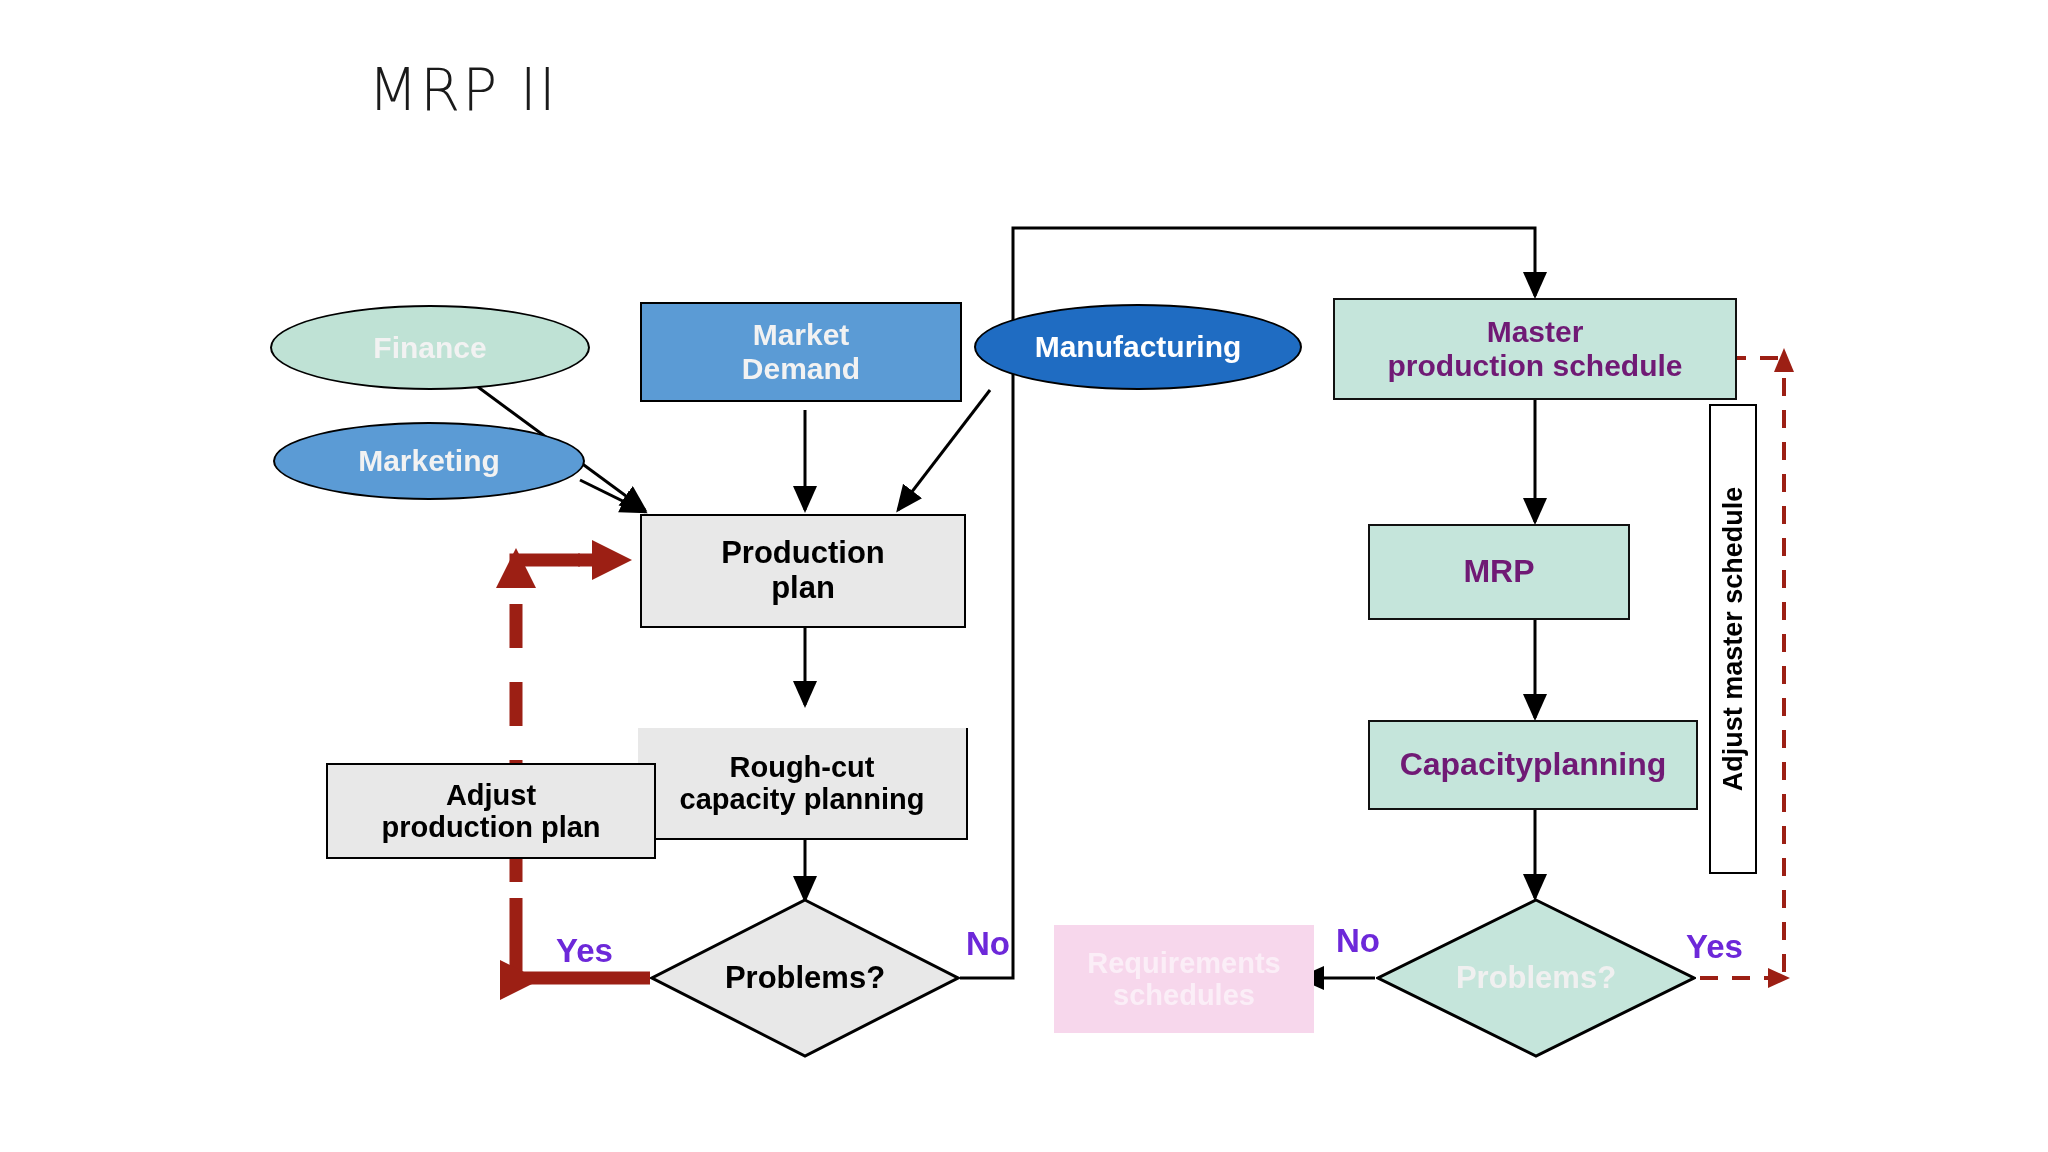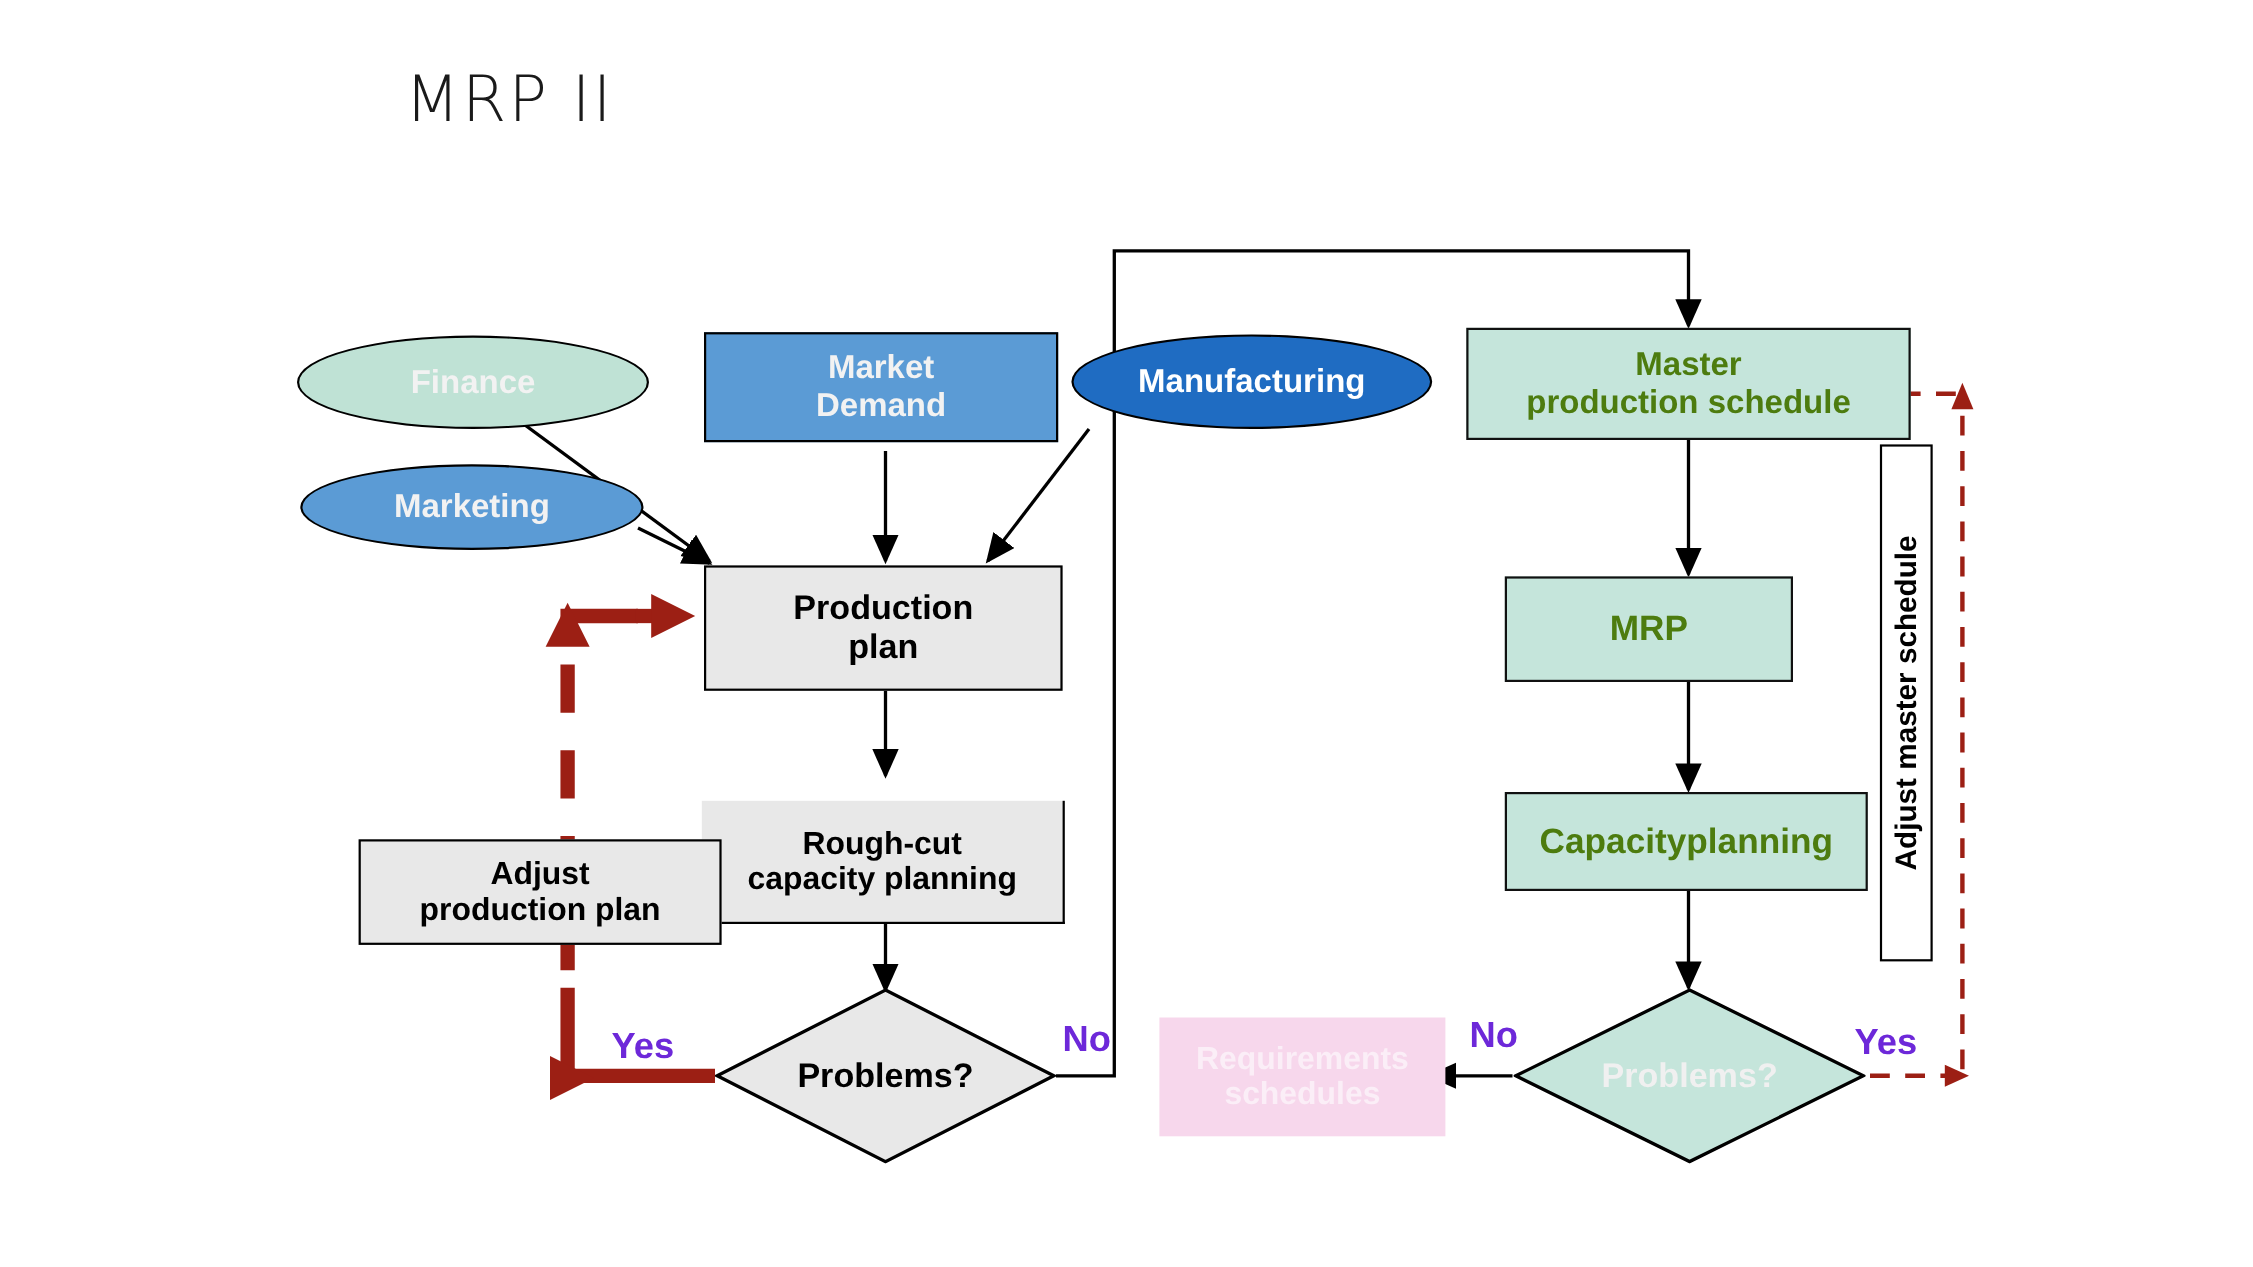--- a/index.html
+++ b/index.html
@@ -17,21 +17,21 @@
   }
 
   .node{position:absolute;box-sizing:border-box;display:flex;
         align-items:center;justify-content:center;text-align:left;
         font-weight:bold;line-height:1.12;}
 
   
   .rect-gray{background:#e8e8e8;border:2px solid #000;color:#000;}
   .rect-gray-noborder{background:#e8e8e8;color:#000;border:none;}
   .rect-blue{background:#5b9bd5;border:2px solid #000;color:#f2f2f2;}
-  .rect-mint{background:#c5e5db;border:2px solid #111;color:#4d7c0f;}
+  .rect-mint{background:#c5e5db;border:2px solid #111;color:#701a75;}
   .rect-pink{background:#f7d7ec;border:none;color:#fbeef7;}
 
   
   .ellipse{border-radius:50%;}
   .ell-mint{background:#bfe2d5;border:2px solid #000;color:#f2f2f2;}
   .ell-blue{background:#5b9bd5;border:2px solid #000;color:#f2f2f2;}
   .ell-darkblue{background:#1f6cc2;border:2px solid #000;color:#ffffff;}
 
   
   .diamond-wrap{position:absolute;}

